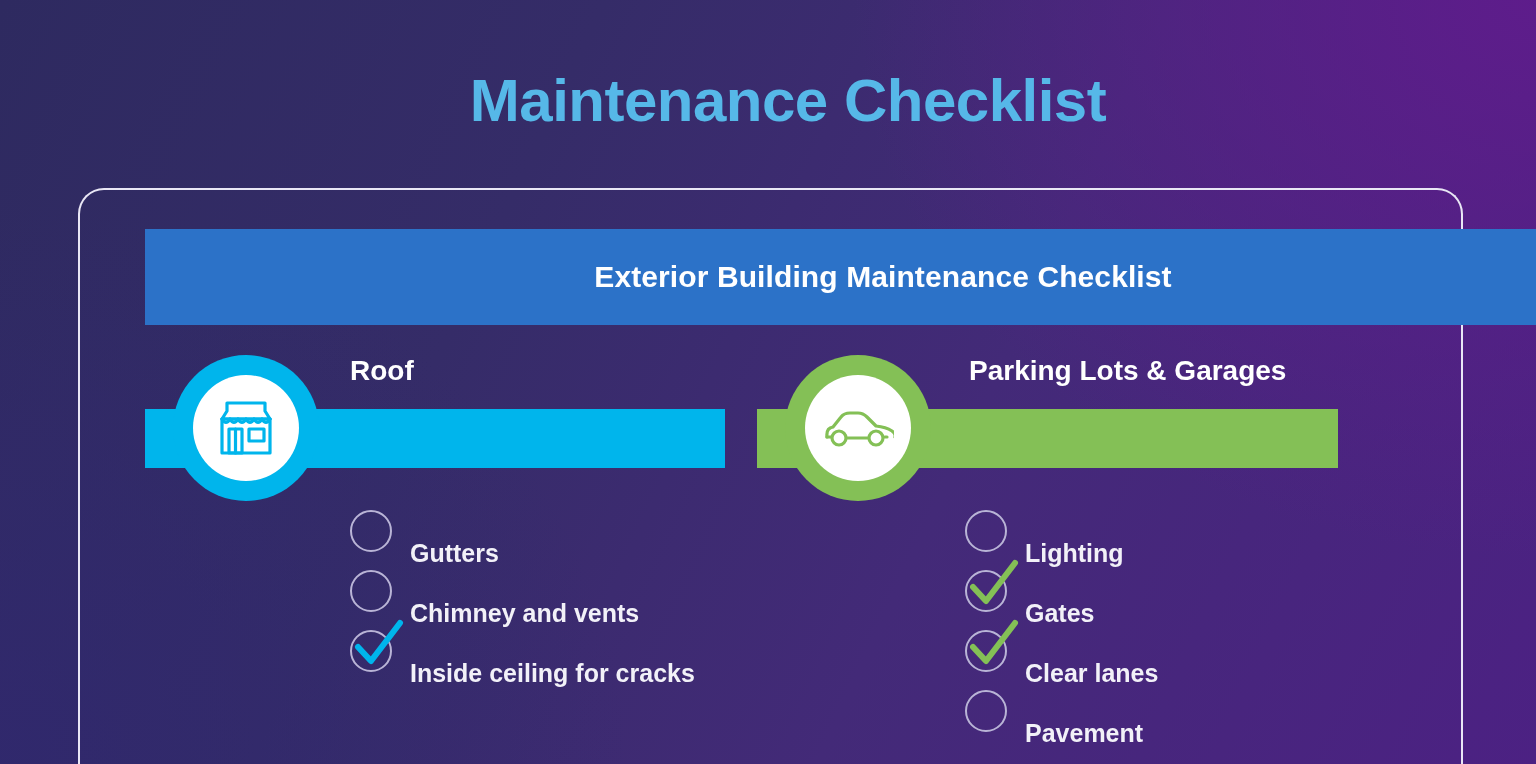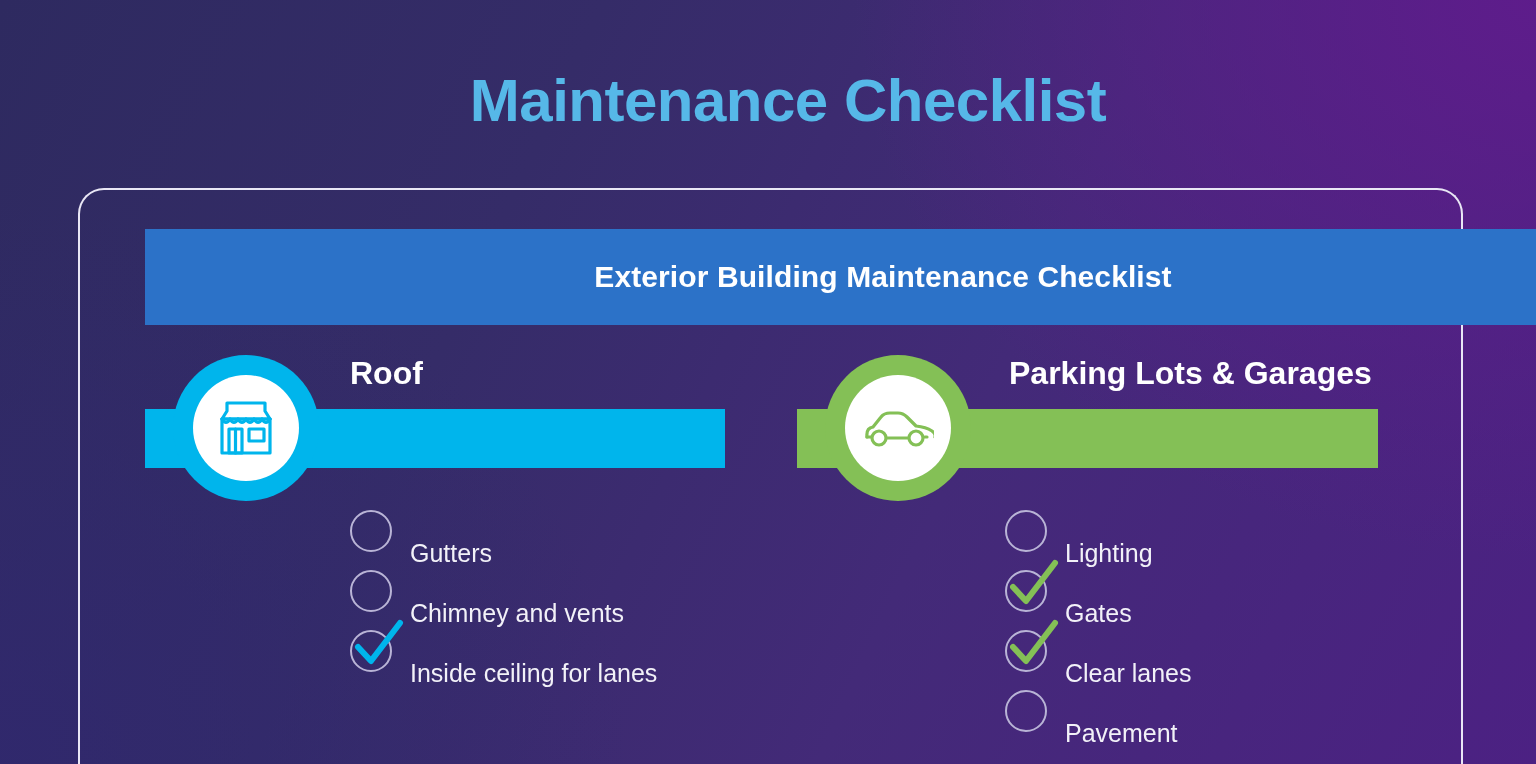--- a/index.html
+++ b/index.html
@@ -90,38 +90,38 @@
 
   
   .col {
     position: absolute;
     top: 355px;
     width: 600px;
     height: 400px;
     z-index: 3;
   }
   .col-left  { left: 145px; }
-  .col-right { left: 797px; }
+  .col-right { left: 757px; }
 
   
   .cat-bar {
     position: absolute;
     left: 0;
     top: 54px;
     width: 580px;
     height: 59px;
     display: flex;
     align-items: center;
   }
   .col-left  .cat-bar { background: #00b5ec; width: 580px; }
   .col-right .cat-bar { background: #84c056; width: 581px; }
 
   .cat-title {
     color: #ffffff;
-    font-size: 32px;
+    font-size: 28px;
     font-weight: 700;
     position: absolute;
     white-space: nowrap;
   }
   .col-left  .cat-title { left: 205px; }
   .col-right .cat-title { left: 212px; }
 
   
   .badge {
     position: absolute;
@@ -182,21 +182,21 @@
     left: -2px;
     top: -13px;
     width: 62px;
     height: 60px;
     overflow: visible;
   }
 
   .check-label {
     color: #f2f1f8;
     font-size: 25px;
-    font-weight: 400;
+    font-weight: 700;
     white-space: nowrap;
     margin-top: 44px;
   }
 </style>
 </head>
 <body>
 
 <div id="stage">
 
   <div class="page-title">Maintenance Checklist</div>
@@ -245,21 +245,21 @@
         <span class="check-label">Chimney and vents</span>
       </div>
 
       <div class="check-item">
         <span class="check-box">
           <span class="ring"></span>
           <svg class="tick" viewBox="0 0 62 60">
             <path d="M10 30 L23 44 L52 6" fill="none" stroke="#00b5ec" stroke-width="6" stroke-linecap="round" stroke-linejoin="round"></path>
           </svg>
         </span>
-        <span class="check-label">Inside ceiling for lanes</span>
+        <span class="check-label">Inside ceiling for cracks</span>
       </div>
 
     </div>
   </div>
 
   <div class="col col-right">
 
     <div class="cat-bar"></div>
 
     <div class="cat-title">Parking Lots &amp; Garages</div>

